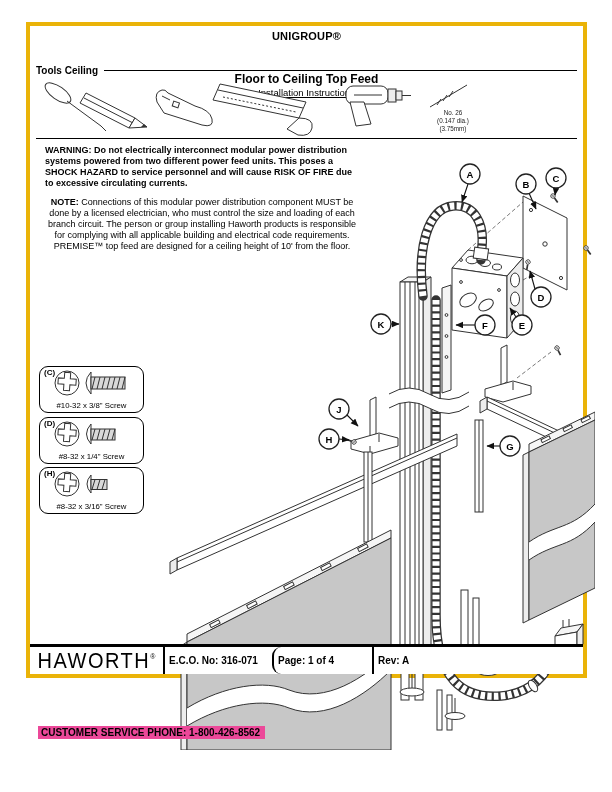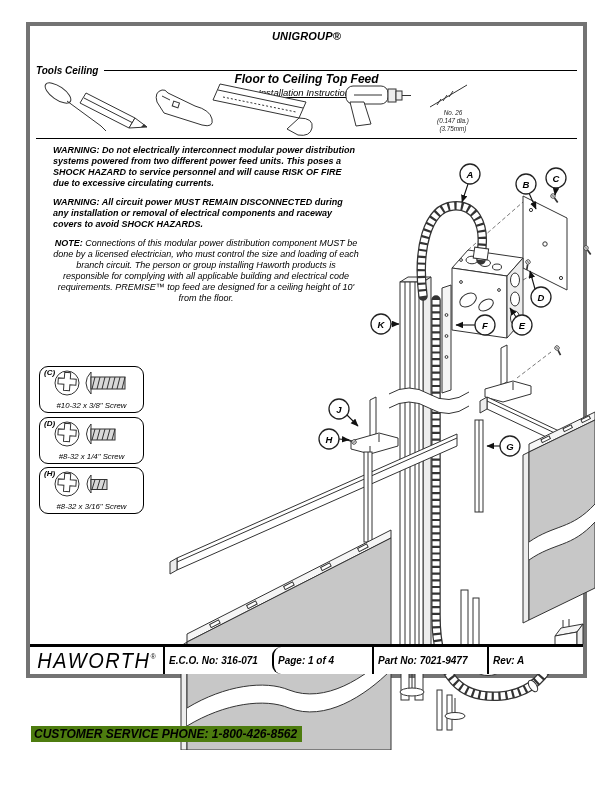--- a/index.html
+++ b/index.html
@@ -1,47 +1,47 @@
 <!DOCTYPE html>
 <html><head>
 <meta charset="utf-8">
 <style>
   html,body{margin:0;padding:0;background:#ffffff;}
   .page{position:relative;width:612px;height:792px;background:#fff;
         font-family:"Liberation Sans",sans-serif;color:#000;overflow:hidden;}
   .sheet{position:absolute;left:26px;top:22px;width:561px;height:656px;
-         border:4px solid #737373;box-sizing:border-box;background:#fff;font-style:italic;}
+         border:4px solid #eab308;box-sizing:border-box;background:#fff;}
   
   .hdr{position:absolute;left:0;right:0;top:4px;text-align:center;line-height:1.25;}
   .hdr .brand{font-size:11px;font-weight:bold;letter-spacing:.2px;}
   .hdr .title{font-size:12px;font-weight:bold;margin-top:28px;}
   .hdr .subtitle{font-size:9.5px;text-decoration:underline;}
   
   .toolslbl{position:absolute;left:6px;right:6px;top:39px;display:flex;align-items:center;gap:6px;}
   .toolslbl span{font-size:10px;font-weight:bold;white-space:nowrap;}
   .toolslbl .line{flex:1;border-top:1.5px solid #000;}
   .toolsvg{position:absolute;left:4px;top:50px;}
   .hr2{position:absolute;left:6px;right:6px;top:112px;border-top:1.5px solid #000;}
   
   .warncol{position:absolute;left:7px;top:119px;width:322px;}
-  .warncol p{margin:0 0 8px 16px;font-size:9px;line-height:11px;}
+  .warncol p{margin:0 0 8px 8px;font-size:9px;line-height:11px;}
   .warncol p.warn{font-weight:bold;}
   .warncol p.note{font-weight:normal;text-align:center;}
   .warncol p.note b{font-weight:bold;}
   
   .screwbox{position:absolute;left:9px;width:103px;height:45px;border:1.6px solid #000;
             border-radius:9px;background:#fff;}
   .screwbox .key{position:absolute;left:4px;top:1px;font-size:8px;font-weight:bold;}
   .screwbox .lbl{position:absolute;left:0;right:0;bottom:2px;text-align:center;font-size:7.8px;}
   .screwbox svg{position:absolute;left:8px;top:3px;}
   
   .diag{position:absolute;left:135px;top:124px;}
   
-  .csphone{position:absolute;left:1px;top:700px;background:#4d7c0f;padding:1px 5px 1px 3px;
-           font-size:12px;font-weight:bold;white-space:nowrap;}
+  .csphone{position:absolute;left:8px;top:700px;background:#ec4899;padding:1px 5px 1px 3px;
+           font-size:10px;font-weight:bold;white-space:nowrap;}
   .footerbar{position:absolute;left:0;right:0;bottom:0;height:27px;border-top:3px solid #000;
              background:#fff;display:flex;align-items:stretch;}
   .fcell{display:flex;align-items:center;font-size:10px;font-weight:bold;padding-left:4px;
          box-sizing:border-box;}
   .fcell+.fcell{border-left:2.5px solid #000;}
   .fc-logo{flex:0 0 133px;justify-content:center;padding-left:0;}
   .fc-eco{flex:0 0 109px;}
   .fc-page{flex:0 0 100px;border-radius:9px;}
   .fc-part{flex:0 0 115px;}
   .fc-rev{flex:1;}
@@ -124,21 +124,20 @@
         <text class="bitlbl" x="419" y="39">No. 26</text>
         <text class="bitlbl" x="419" y="47">(0.147 dia.)</text>
         <text class="bitlbl" x="419" y="55">(3.75mm)</text>
       </g>
     </svg>
 
     <div class="hr2"></div>
 
     <div class="warncol">
       <p class="warn"><b>WARNING:</b> <span>Do not electrically interconnect modular power distribution systems powered from two different power feed units.  This poses a SHOCK HAZARD to service personnel and will cause RISK OF FIRE due to excessive circulating currents.</span></p>
-      <p class="warn"><b>WARNING:</b> <span>All circuit power MUST REMAIN DISCONNECTED during any installation or removal of electrical components and raceway covers to avoid SHOCK HAZARDS.</span></p>
       <p class="note"><b>NOTE:</b> <span>Connections of this modular power distribution component MUST be done by a licensed electrician, who must control the size and loading of each branch circuit.  The person or group installing Haworth products is responsible for complying with all applicable building and electrical code requirements.  PREMISE™ top feed are designed for a ceiling height of 10' from the floor.</span></p>
     </div>
 
     <div class="screwbox" style="top:340px;">
       <div class="key">(C)</div>
       <svg width="90" height="26" viewBox="0 0 90 26">
         <circle class="fw" cx="19" cy="13" r="12"></circle>
         <path class="fw" d="M16,2.5 h6 v6 h6 v6 h-6 v6 h-6 v-6 h-6 v-6 h6 Z" transform="rotate(4 19 13)"></path>
         <path class="fw" d="M43,2 Q33,13 43,24"></path>
         <line class="ln" x1="43" y1="2" x2="43" y2="24" stroke-width="1.4"></line>
@@ -406,18 +405,17 @@
     </svg>
 
     <div class="csphone">CUSTOMER SERVICE PHONE: 1-800-426-8562</div>
 
     <div class="footerbar">
       <div class="fcell fc-logo">
         <span class="logo"><span>HAWORTH</span><sup>®</sup></span>
       </div>
       <div class="fcell fc-eco">E.C.O. No:  316-071</div>
       <div class="fcell fc-page">Page:  1 of 4</div>
-      <div class="fcell fc-part">Part No:  7021-9477</div>
       <div class="fcell fc-rev">Rev:  A</div>
     </div>
 
   </div>
 </div>
 
 </body></html>

